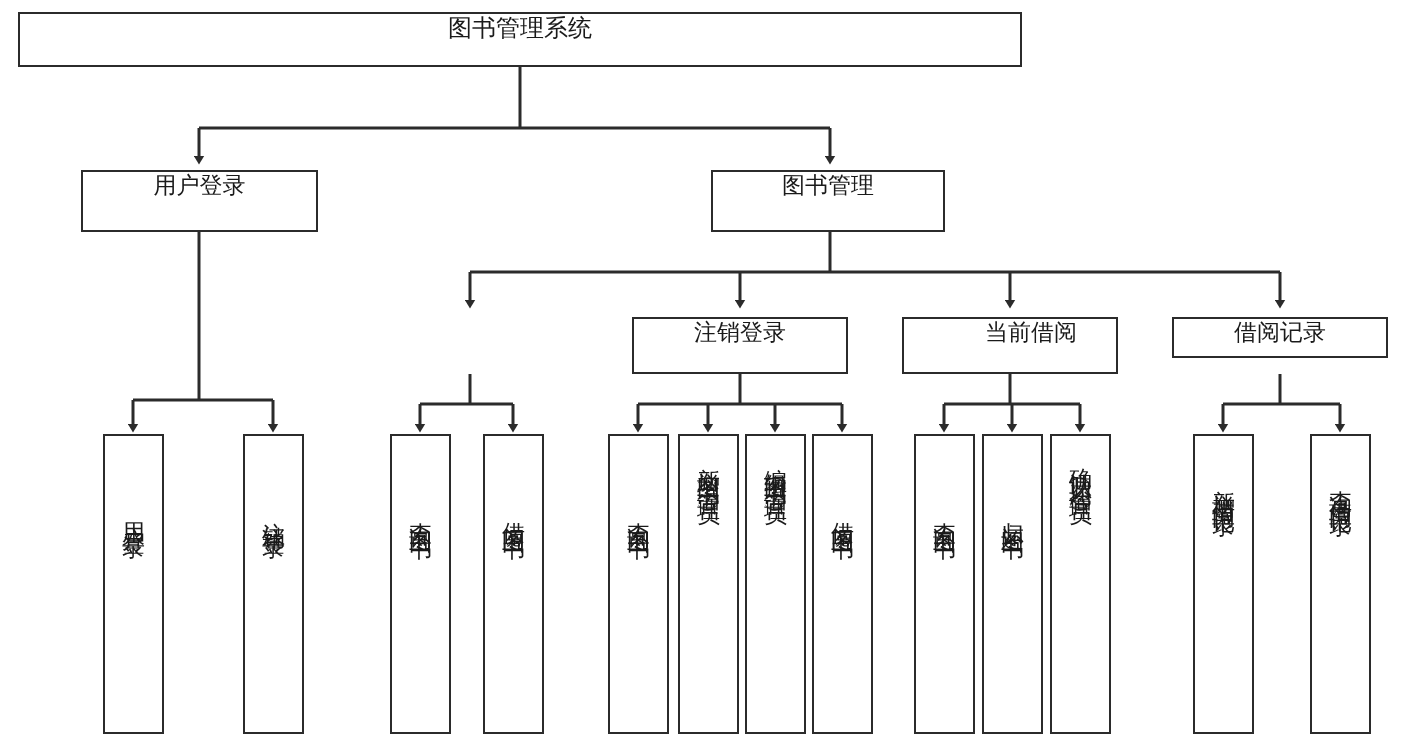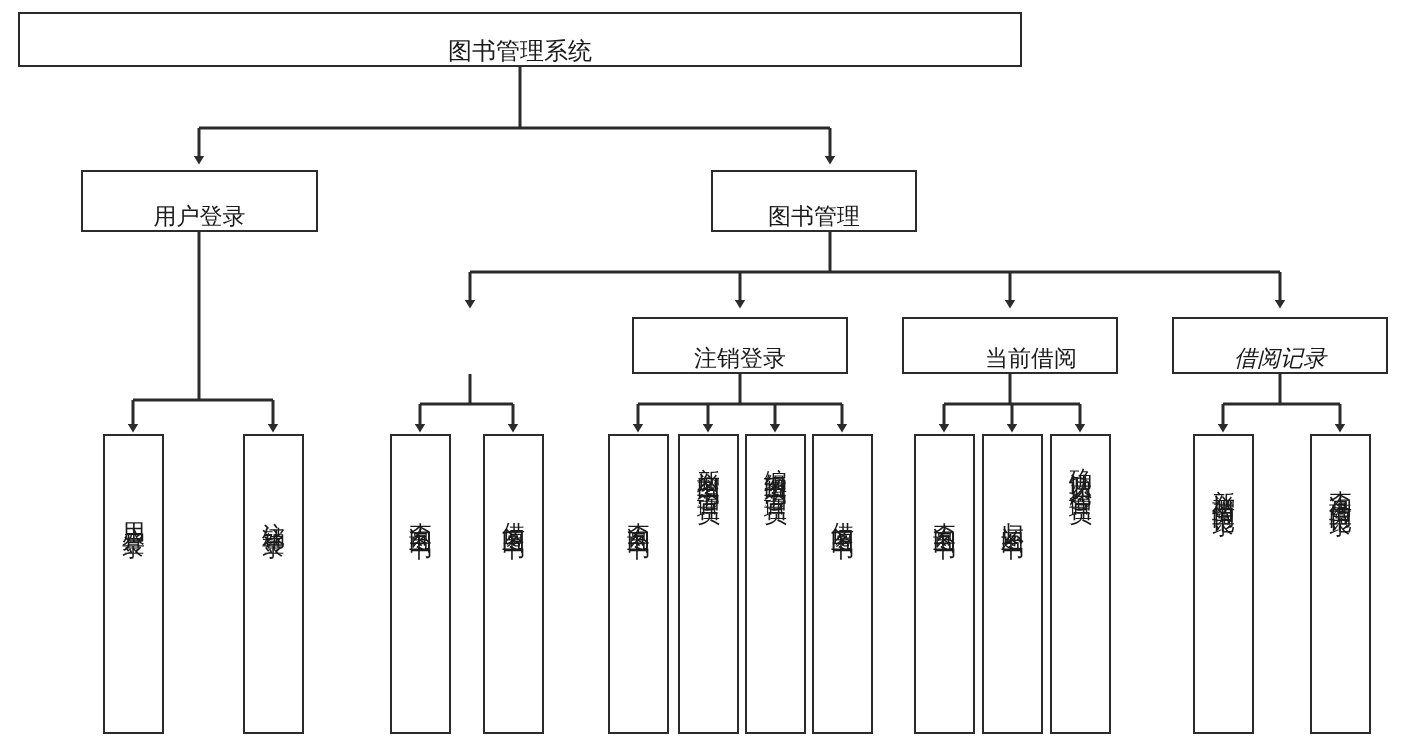--- a/index.html
+++ b/index.html
@@ -20,21 +20,21 @@
     left: 0; top: 0;
     width: 1405px;
     height: 747px;
   }
   .node {
     position: absolute;
     box-sizing: border-box;
     border: 2.5px solid #2b2b2b;
     background: #ffffff;
     display: flex;
-    align-items: flex-end;
+    align-items: flex-start;
     justify-content: center;
     color: #1a1a1a;
   }
   .node .label {
     display: block;
     text-align: center;
     line-height: 1.18;
     white-space: nowrap;
   }
   .node.horizontal .label {
@@ -130,31 +130,31 @@
     </g>
   </svg>
 
   <div class="node root horizontal" style="left:18px; top:12px; width:1004px; height:55px;">
     <span class="label">图书管理系统</span>
   </div>
 
   <div class="node horizontal" style="left:81px; top:170px; width:237px; height:62px;">
     <span class="label">用户登录</span>
   </div>
-  <div class="node horizontal" style="left:711px; top:170px; width:206px; height:62px;">
+  <div class="node horizontal" style="left:711px; top:170px; width:234px; height:62px;">
     <span class="label">图书管理</span>
   </div>
 
   <div class="node horizontal" style="left:632px; top:317px; width:216px; height:57px;">
     <span class="label">注销登录</span>
   </div>
   <div class="node horizontal" style="left:902px; top:317px; width:216px; height:57px;padding-left:42px;">
     <span class="label">当前借阅</span>
   </div>
-  <div class="node horizontal" style="left:1172px; top:317px; width:216px; height:57px;font-style:italic;">
+  <div class="node horizontal" style="left:1172px; top:317px; width:216px; height:41px;">
     <span class="label">借阅记录</span>
   </div>
 
   <div class="node vertical mid" style="left:103px; top:434px; width:61px; height:300px;">
     <span class="label">用户登录</span>
   </div>
   <div class="node vertical mid" style="left:243px; top:434px; width:61px; height:300px;">
     <span class="label">注销登录</span>
   </div>
 

